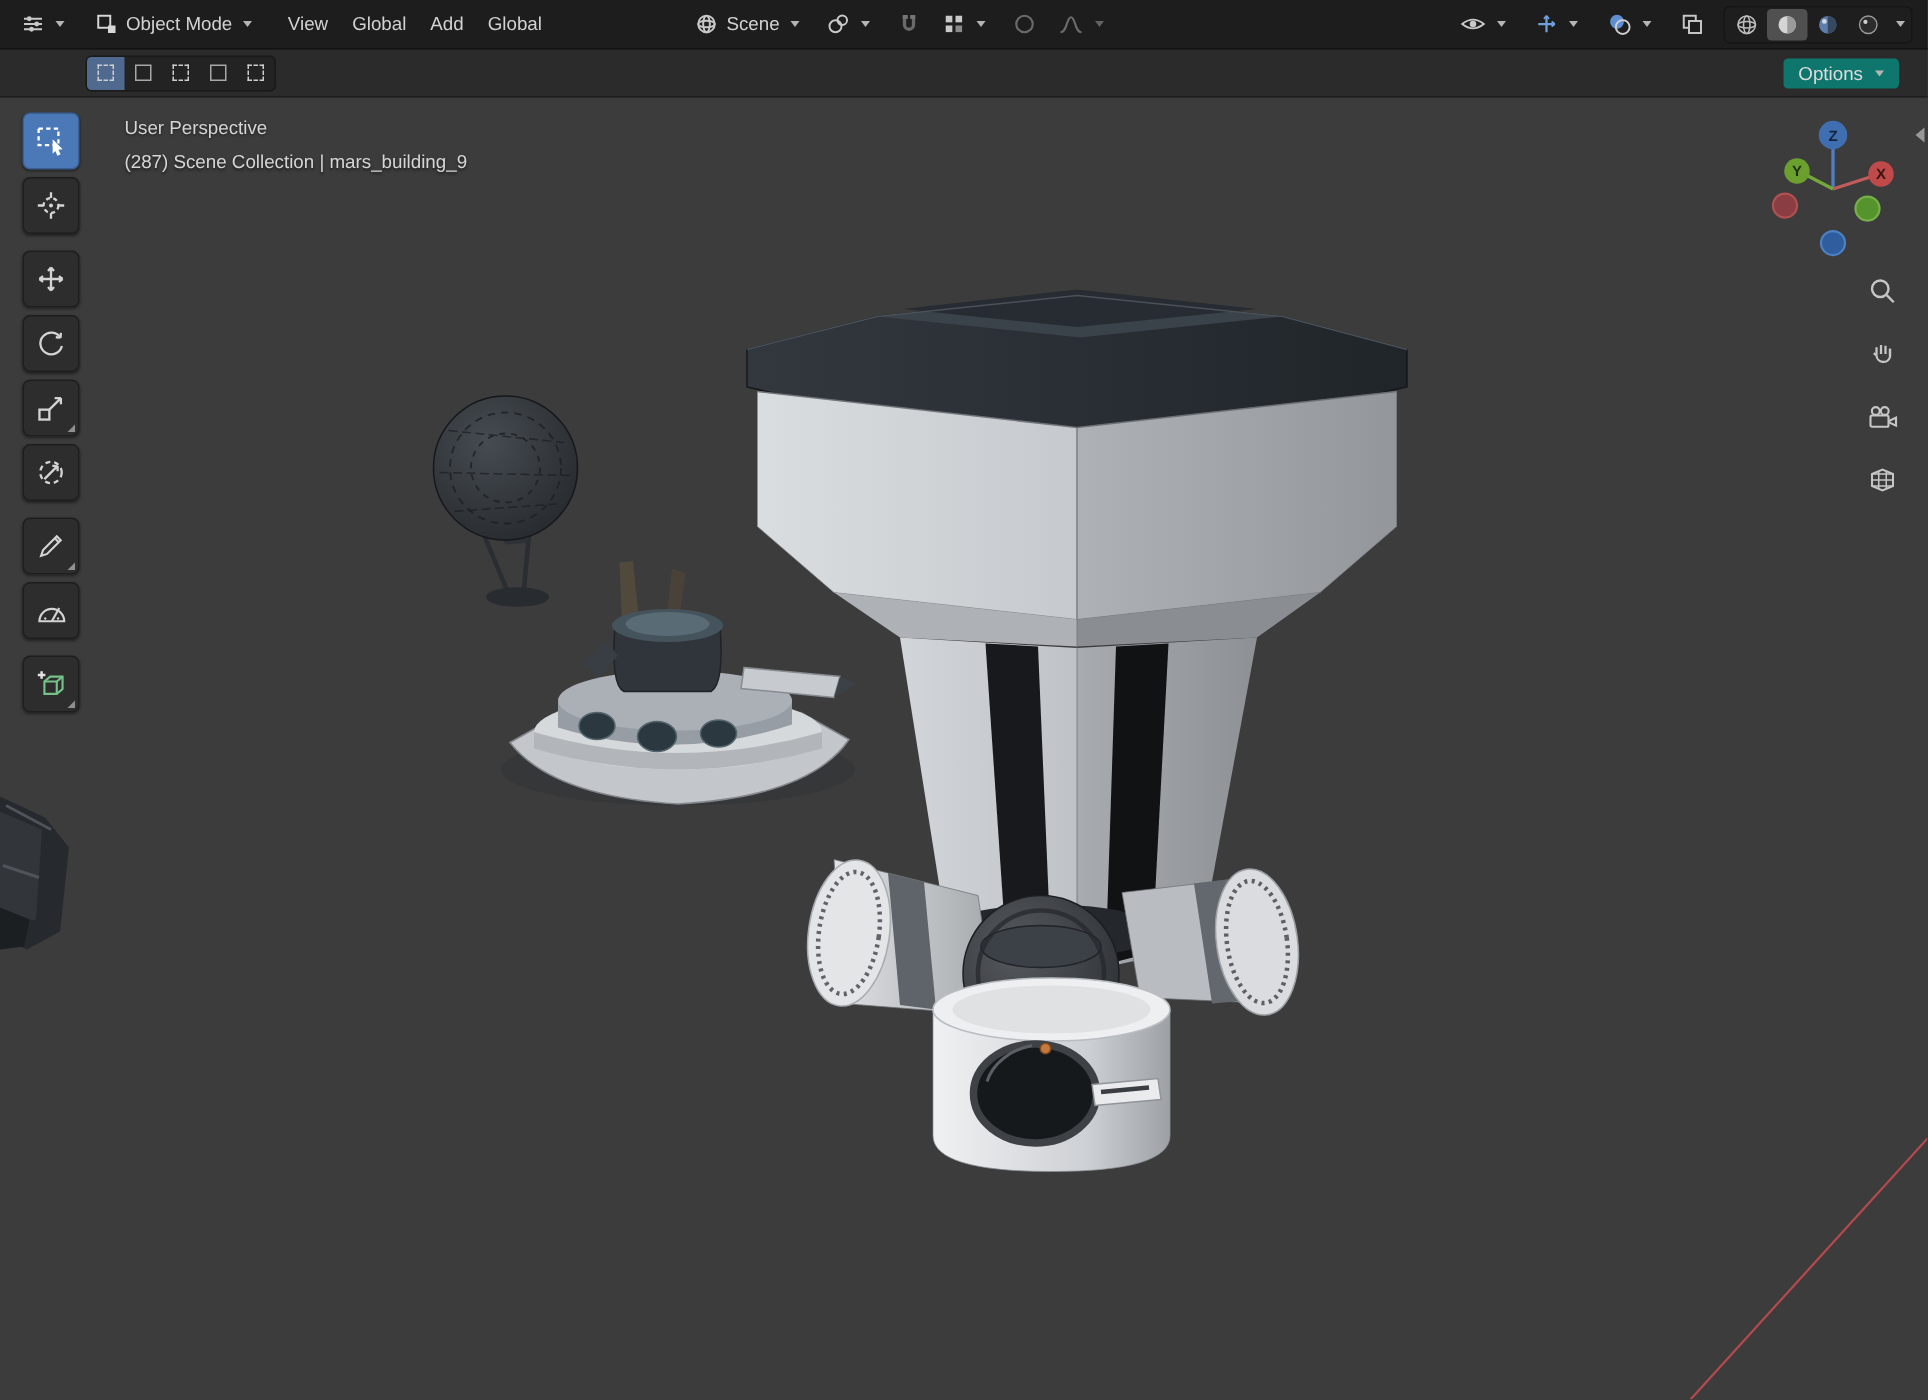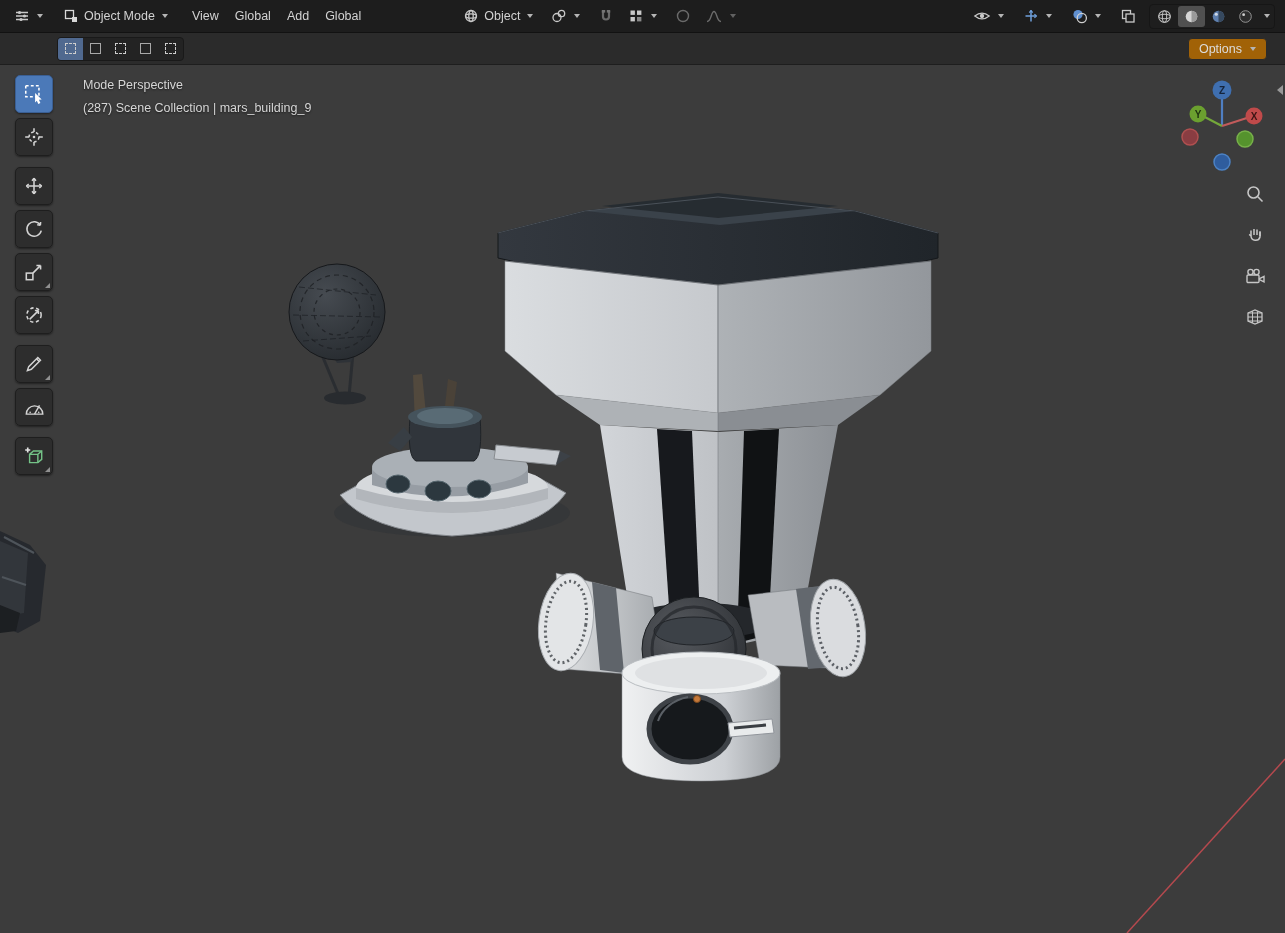--- a/index.html
+++ b/index.html
@@ -23,21 +23,21 @@
   .seg { width:27px; height:21px; display:flex; align-items:center; justify-content:center; border-radius:3px; }
   .seg.active { background:#505050; }
 
   
   .tsbar { position:absolute; top:33px; left:0; right:0; height:32px; background:#2b2b2b;
     display:flex; align-items:center; padding:0 18px 0 57px; border-bottom:1px solid #1e1e1e; z-index:5; }
   .selmode { display:flex; background:#232323; border:1px solid #191919; border-radius:4px; overflow:hidden; }
   .selmode .cell { width:25px; height:22px; display:flex; align-items:center; justify-content:center; }
   .selmode .cell.active { background:#50698f; }
   .dashsq { width:11px; height:11px; border:1px dashed #cdcdcd; display:block; }
-  .options-btn { margin-left:auto; display:flex; align-items:center; gap:6px; background:#a16207;
+  .options-btn { margin-left:auto; display:flex; align-items:center; gap:6px; background:#0f766e;
     border:1px solid #2a2a2a; border-radius:4px; padding:3px 10px; color:#dcdcdc; font-size:12.5px; }
 
   
   .viewport { position:absolute; top:65px; left:0; width:1285px; height:868px; background:#3c3c3c; overflow:hidden; }
   .scene { position:absolute; left:0; top:0; }
   .vp-label { position:absolute; left:83px; top:11px; color:#d6d6d6; font-size:12.5px;
     text-shadow:0 1px 2px rgba(0,0,0,.55); line-height:18px; }
   .vp-label .line2 { margin-top:5px;text-align:center; }
 
   
@@ -89,21 +89,21 @@
     </nav>
   </div>
 
   <div class="tb-center">
     <div class="hgroup">
       <svg width="16" height="16" viewBox="0 0 16 16" stroke="#c9c9c9" fill="none" stroke-width="1.3">
         <circle cx="8" cy="8" r="5.5"></circle>
         <ellipse cx="8" cy="8" rx="5.5" ry="2.2"></ellipse>
         <ellipse cx="8" cy="8" rx="2.2" ry="5.5"></ellipse>
       </svg>
-      <span>Object</span>
+      <span>Scene</span>
       <span class="chev"></span>
     </div>
     <div class="hgroup">
       <svg width="16" height="16" viewBox="0 0 16 16" stroke="#c9c9c9" fill="none" stroke-width="1.3">
         <circle cx="6" cy="9.5" r="4"></circle>
         <circle cx="10.5" cy="5.5" r="3.2"></circle>
       </svg>
       <span class="chev"></span>
     </div>
     <div class="hgroup dim" style="padding-right:2px;">
@@ -345,21 +345,21 @@
       <path d="M658,656 a41,33 0 0 1 30,-24" stroke="#5b6066" stroke-width="2" fill="none"></path>
       <circle cx="697" cy="634" r="3.5" fill="#c5793a" stroke="#7e4a1e"></circle>
       <polygon points="728,658 772,654 774,668 730,672" fill="#e9ebec" stroke="#90949a"></polygon>
       <path d="M734,663 L766,660" stroke="#3a3e43" stroke-width="3"></path>
     </g>
 
     <path d="M1127,868 L1285,694" stroke="#b4494e" stroke-width="1.5"></path>
   </svg>
 
   <div class="vp-label">
-    <div>Mode Perspective</div>
+    <div>User Perspective</div>
     <div class="line2">(287) Scene Collection | mars_building_9</div>
   </div>
 
   <div class="toolbar">
     <div class="tool first active">
       <svg width="22" height="22" viewBox="0 0 20 20" stroke="#ffffff" fill="none" stroke-width="1.4">
         <rect x="2.5" y="2.5" width="12" height="10" stroke-dasharray="2.6 2"></rect>
         <path d="M11,9 l6,6 -2.5,.3 1.3,2.8 -1.9,.9 -1.3,-2.9 -1.6,1.7 Z" fill="#ffffff" stroke="none"></path>
       </svg>
     </div>

